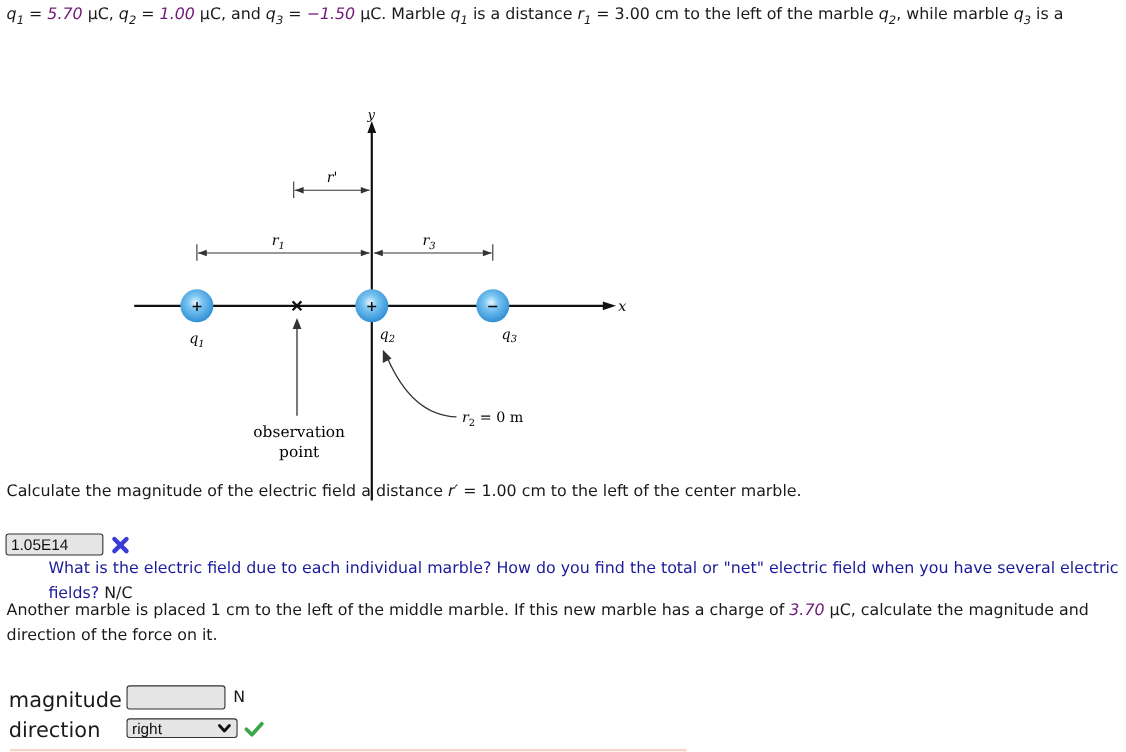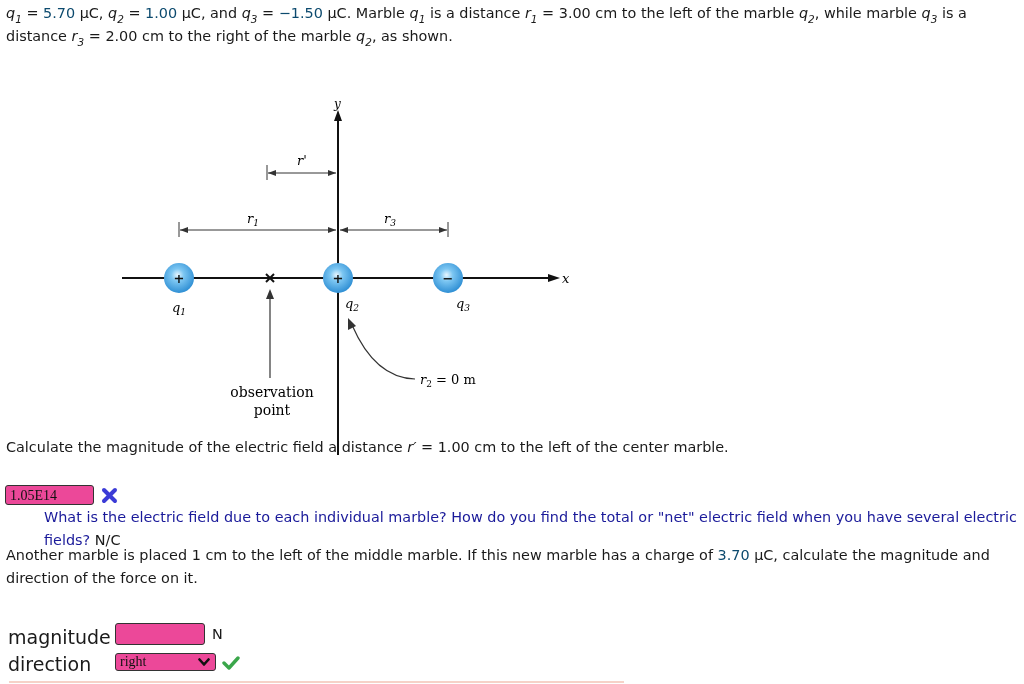--- a/index.html
+++ b/index.html
@@ -1,43 +1,40 @@
 <!DOCTYPE html>
 <html><head>
   <meta charset="utf-8">
   <style>
     html, body { margin: 0; padding: 0; background: #ffffff; }
     body {
       width: 1024px; height: 684px; position: relative; overflow: hidden;
       font-family: "DejaVu Sans", sans-serif; font-size: 14.4px; color: #1a1a1a;
     }
     .para { position: absolute; left: 6px; width: 1012px; line-height: 22.5px; }
-    .blue { color: #0c4a6e; }
+    .blue { color: #701a75; font-style: italic; }
     .hint { color: #1a1a9a; }
     .var { font-style: italic; }
     sub { font-size: 10.5px; vertical-align: -5px; line-height: 0; }
     #diagram { position: absolute; left: 110px; top: 95px; }
     .answer-box {
       position: absolute; box-sizing: border-box; border: 1px solid #333;
-      border-radius: 3px; background: #ec4899;
-      font-family: Liberation Serif, serif; font-size: 14px; color: #111;
+      border-radius: 3px; background: #e5e5e5;
+      font-family: Liberation Sans, sans-serif; font-size: 14px; color: #111;
     }
     .row-label { position: absolute; left: 8px; font-size: 19px; }
     .unit { position: absolute; font-size: 14.4px; }
     .bottom-bar { position: absolute; left: 9px; top: 681px; width: 615px; height: 2px; background: #f6d2c8; }
   </style>
 </head>
 <body>
 
 <div class="para" style="top:2px;">
   <div>
     <span class="var"><span>q</span><sub>1</sub></span><span> = </span><span class="blue">5.70</span><span> μC, </span><span class="var"><span>q</span><sub>2</sub></span><span> = </span><span class="blue">1.00</span><span> μC, and </span><span class="var"><span>q</span><sub>3</sub></span><span> = </span><span class="blue">−1.50</span><span> μC. Marble </span><span class="var"><span>q</span><sub>1</sub></span><span> is a distance </span><span class="var"><span>r</span><sub>1</sub></span><span> = 3.00 cm to the left of the marble </span><span class="var"><span>q</span><sub>2</sub></span><span>, while marble </span><span class="var"><span>q</span><sub>3</sub></span><span> is a</span>
-  </div>
-  <div>
-    <span>distance </span><span class="var"><span>r</span><sub>3</sub></span><span> = 2.00 cm to the right of the marble </span><span class="var"><span>q</span><sub>2</sub></span><span>, as shown.</span>
   </div>
 </div>
 
 <svg id="diagram" width="480" height="365" viewBox="110 95 480 365" font-family="'DejaVu Serif', serif">
   <defs>
     <radialGradient id="marbleGrad" cx="45%" cy="40%" r="60%">
       <stop offset="0%" stop-color="#e8f6ff"></stop>
       <stop offset="35%" stop-color="#7cc6f2"></stop>
       <stop offset="100%" stop-color="#2f8fd4"></stop>
     </radialGradient>

